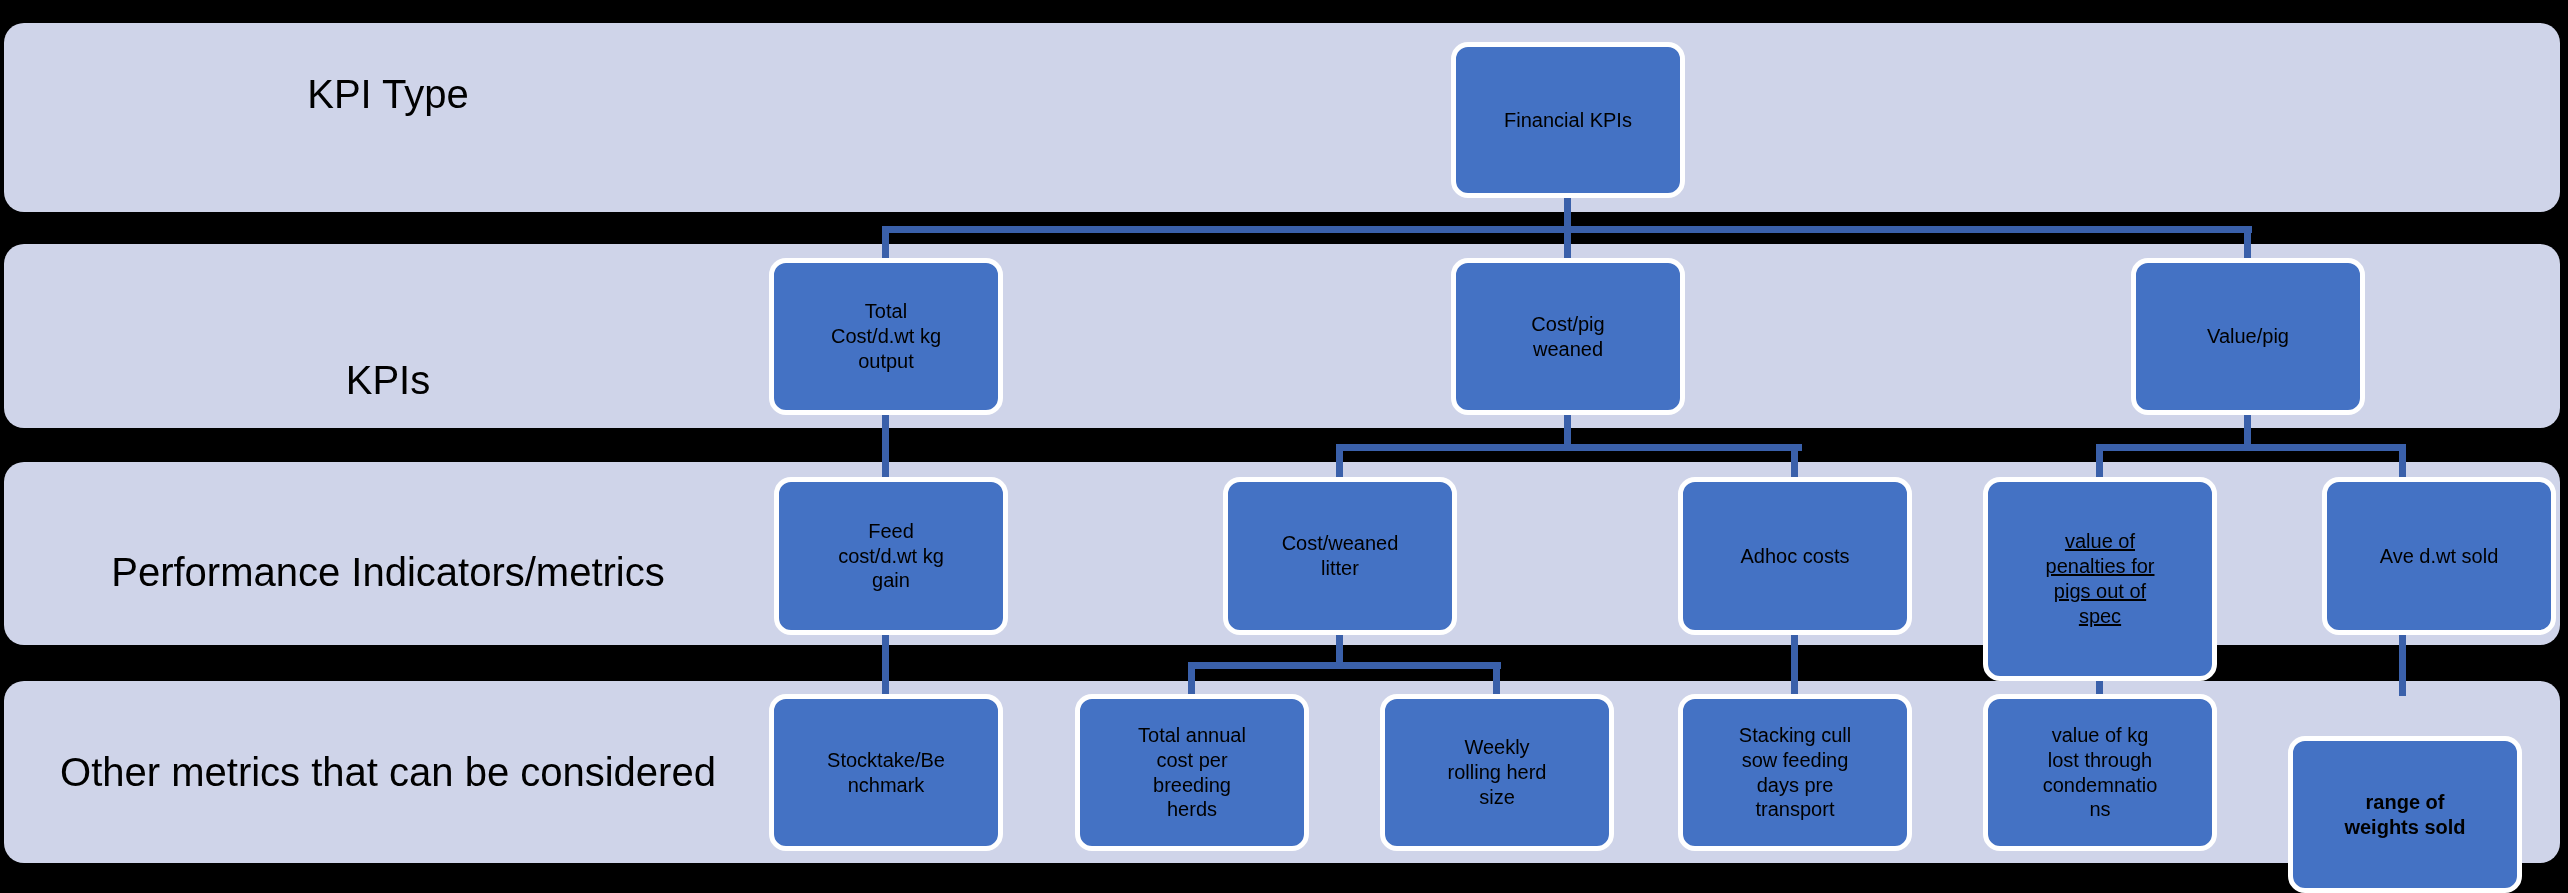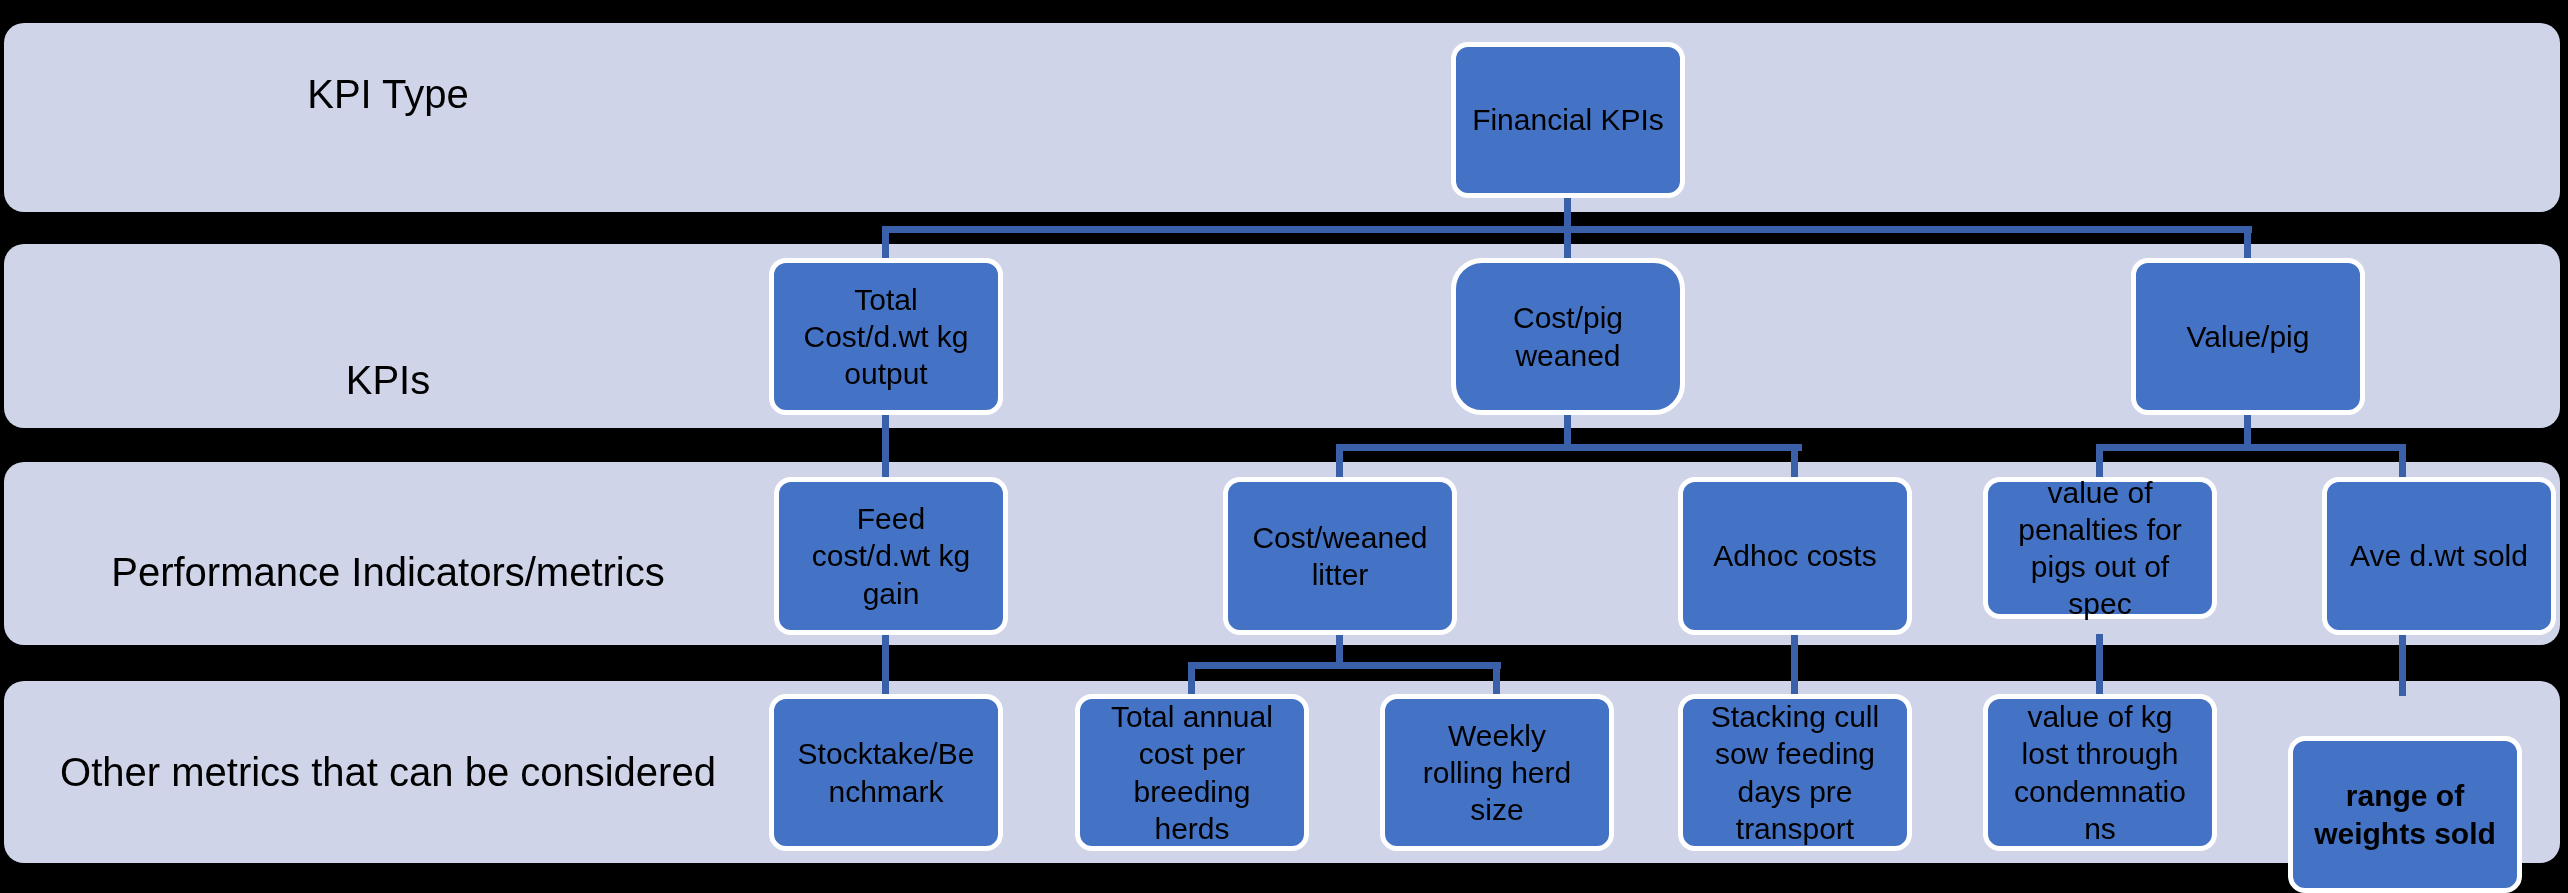--- a/index.html
+++ b/index.html
@@ -27,21 +27,21 @@
   }
   .node{
     position:absolute;
     box-sizing:border-box;
     background:#4472C4;
     border:5px solid #FFFFFF;
     border-radius:17px;
     display:flex;align-items:center;justify-content:center;
     text-align:center;
     color:#000;
-    font-size:30px;
+    font-size:20px;
     line-height:1.24;
     white-space:pre-line;
     padding:2px 16px;
     z-index:2;
   }
   .node.bold{font-weight:bold;}
   .conn{
     position:absolute;
     background:#3A60AA;
     z-index:1;
@@ -86,31 +86,31 @@
   <div class="conn v" style="left:1493px;top:662px;height:34px;"></div>
   <div class="conn v" style="left:1791px;top:634px;height:62px;"></div>
   <div class="conn v" style="left:2096px;top:634px;height:62px;"></div>
   <div class="conn v" style="left:2399px;top:634px;height:62px;"></div>
 
   <div class="node" style="left:1451px;top:42px;width:234px;height:156px;">Financial KPIs</div>
 
   <div class="node" style="left:769px;top:258px;width:234px;height:157px;">Total
 Cost/d.wt kg
 output</div>
-  <div class="node" style="left:1451px;top:258px;width:234px;height:157px;border-radius:31px;">Cost/pig
+  <div class="node" style="left:1451px;top:258px;width:234px;height:157px;">Cost/pig
 weaned</div>
   <div class="node" style="left:2131px;top:258px;width:234px;height:157px;">Value/pig</div>
 
   <div class="node" style="left:774px;top:477px;width:234px;height:158px;">Feed
 cost/d.wt kg
 gain</div>
   <div class="node" style="left:1223px;top:477px;width:234px;height:158px;">Cost/weaned
 litter</div>
   <div class="node" style="left:1678px;top:477px;width:234px;height:158px;">Adhoc costs</div>
-  <div class="node" style="left:1983px;top:477px;width:234px;height:142px;">value of
+  <div class="node" style="left:1983px;top:477px;width:234px;height:204px;text-decoration:underline;">value of
 penalties for
 pigs out of
 spec</div>
   <div class="node" style="left:2285px;top:477px;width:234px;height:158px;margin-left:37px;">Ave d.wt sold</div>
 
   <div class="node" style="left:769px;top:694px;width:234px;height:157px;">Stocktake/Be
 nchmark</div>
   <div class="node" style="left:1075px;top:694px;width:234px;height:157px;">Total annual
 cost per
 breeding

